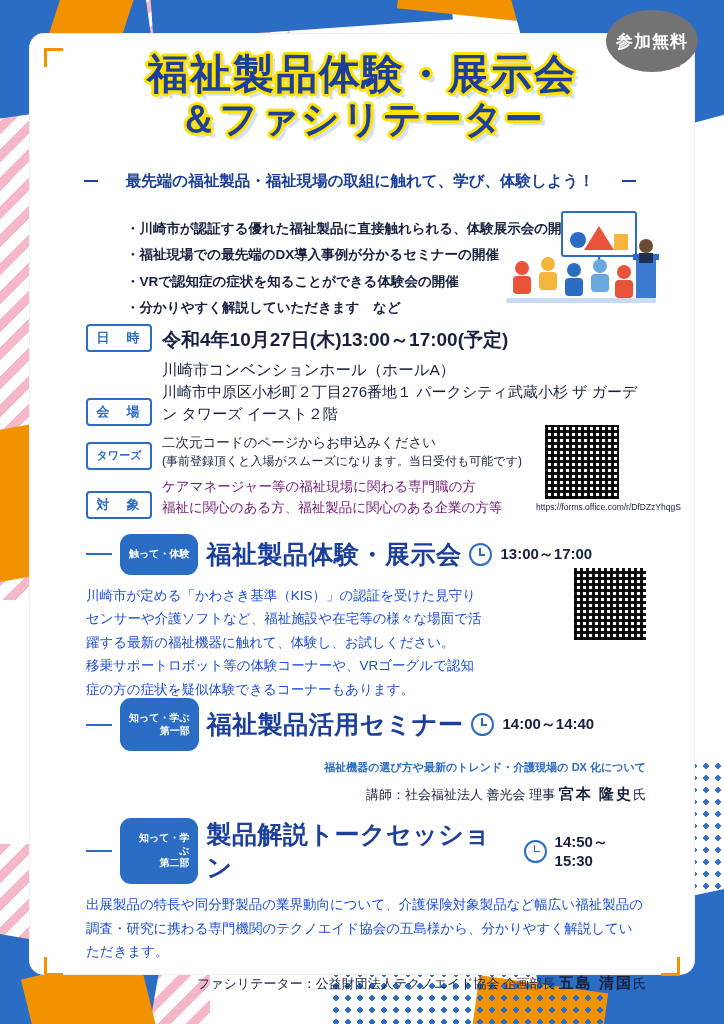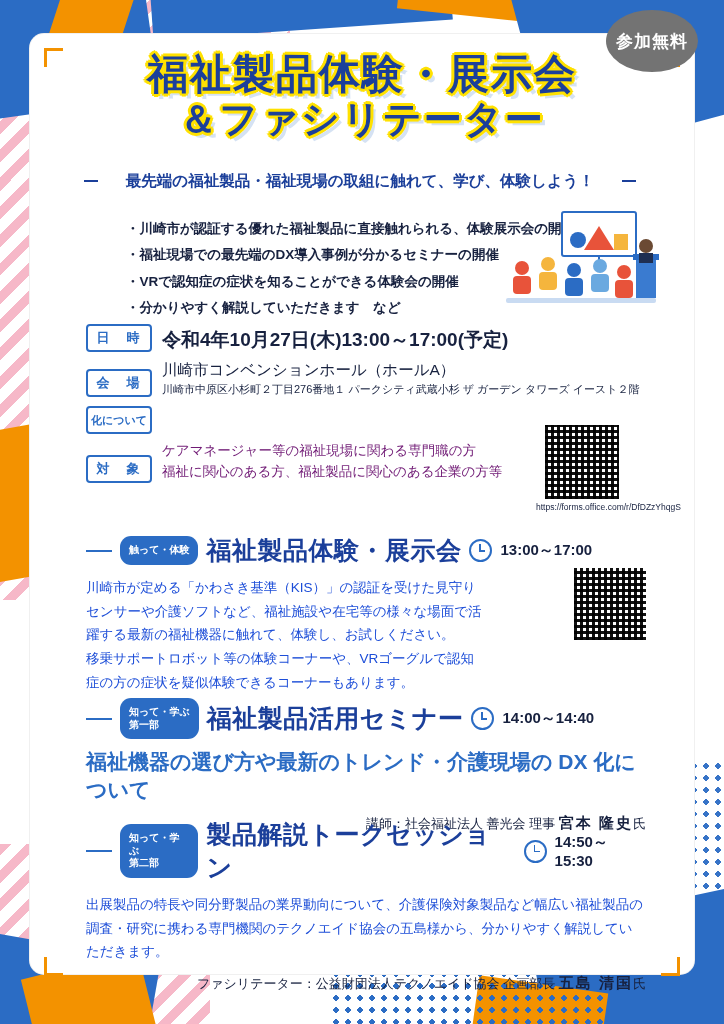--- a/index.html
+++ b/index.html
@@ -134,21 +134,21 @@
   .info-row{display:flex;align-items:flex-end;margin-bottom:7px;}
   .tag{
     flex:0 0 auto;width:62px;height:24px;border:2px solid #2b6cc4;border-radius:4px;
     color:#2b6cc4;font-size:13px;font-weight:bold;display:flex;align-items:center;
     justify-content:center;letter-spacing:2px;margin-right:10px;margin-top:2px;
   }
   .tag.small{font-size:11px;letter-spacing:0;}
   .info-body{flex:1 1 auto;}
   .dt-main{font-size:19px;font-weight:bold;color:#17213f;line-height:1.25;}
   .ven-main{font-size:15.5px;font-weight:normal;color:#17213f;line-height:1.4;}
-  .ven-sub{font-size:11px;color:#17213f;line-height:1.5;}
+  .ven-sub{font-size:15px;color:#17213f;line-height:1.5;}
   .apply-main{font-size:13.5px;color:#17213f;line-height:1.5;}
   .apply-sub{font-size:12px;color:#17213f;}
   .target-line{font-size:13.5px;color:#701a75;line-height:1.55;}
 
   
   .qr{
     position:absolute;right:24px;top:100px;width:74px;height:74px;z-index:7;
     background:
       repeating-linear-gradient(90deg,#111 0 3px,#fff 3px 6px),
       repeating-linear-gradient(0deg,#111 0 3px,#fff 3px 6px);
@@ -157,35 +157,35 @@
   .qr-url{
     position:absolute;right:14px;top:180px;width:96px;z-index:7;
     font-size:8.5px;color:#17213f;text-align:left;line-height:1.3;
   }
 
   
   .section{position:absolute;left:86px;width:560px;z-index:6;}
   .sec-head{display:flex;align-items:center;gap:8px;}
   .sec-dash{width:26px;height:2px;background:#2b6cc4;}
   .pill{
-    background:#2b6cc4;color:#fff;border-radius:11px;padding:8px 9px;
-    font-size:10px;font-weight:bold;line-height:1.25;text-align:left;white-space:pre-line;
+    background:#2b6cc4;color:#fff;border-radius:11px;padding:14px 9px;
+    font-size:10px;font-weight:bold;line-height:1.25;text-align:right;white-space:pre-line;
   }
   .sec-title{
     font-size:25px;font-weight:bold;color:#1b3f9a;letter-spacing:0.5px;
   }
   .clock{
     width:19px;height:19px;border:2px solid #2b6cc4;border-radius:50%;
     position:relative;flex:0 0 auto;
   }
   .clock:before{content:"";position:absolute;left:8px;top:3px;width:1.8px;height:7px;background:#2b6cc4;}
   .clock:after{content:"";position:absolute;left:8px;top:9px;width:6px;height:1.8px;background:#2b6cc4;}
   .sec-time{font-size:15px;font-weight:bold;color:#17213f;}
   .sec-body{font-size:13.5px;line-height:1.75;color:#1d4ed8;margin-top:9px;}
-  .sec-sub{font-size:21px;font-weight:bold;color:#2b6cc4;text-align:left;margin-top:9px;}
+  .sec-sub{font-size:11px;font-weight:bold;color:#2b6cc4;text-align:right;margin-top:9px;}
   .speaker{margin-top:10px;text-align:right;font-size:13px;color:#17213f;}
   .speaker .name{font-size:15px;font-weight:bold;letter-spacing:2px;}
   .qr2{
     position:absolute;right:0;top:34px;width:72px;height:72px;
     background:
       repeating-linear-gradient(90deg,#111 0 3px,#fff 3px 6px),
       repeating-linear-gradient(0deg,#111 0 3px,#fff 3px 6px);
     background-blend-mode:multiply;
   }
 </style>
@@ -276,21 +276,25 @@
 
   <div class="info-row">
     <div class="tag">会　場</div>
     <div class="info-body">
       <div class="ven-main">川崎市コンベンションホール（ホールA）</div>
       <div class="ven-sub">川崎市中原区小杉町２丁目276番地１ パークシティ武蔵小杉 ザ ガーデン タワーズ イースト２階</div>
     </div>
   </div>
 
   <div class="info-row">
-    <div class="tag small">化について</div>
+    <div class="tag small">タワーズ</div>
+    <div class="info-body">
+      <div class="apply-main">二次元コードのページからお申込みください</div>
+      <div class="apply-sub">(事前登録頂くと入場がスムーズになります。当日受付も可能です)</div>
+    </div>
   </div>
 
   <div class="info-row">
     <div class="tag">対　象</div>
     <div class="info-body">
       <div class="target-line">ケアマネージャー等の福祉現場に関わる専門職の方</div>
       <div class="target-line">福祉に関心のある方、福祉製品に関心のある企業の方等</div>
     </div>
   </div>
 

